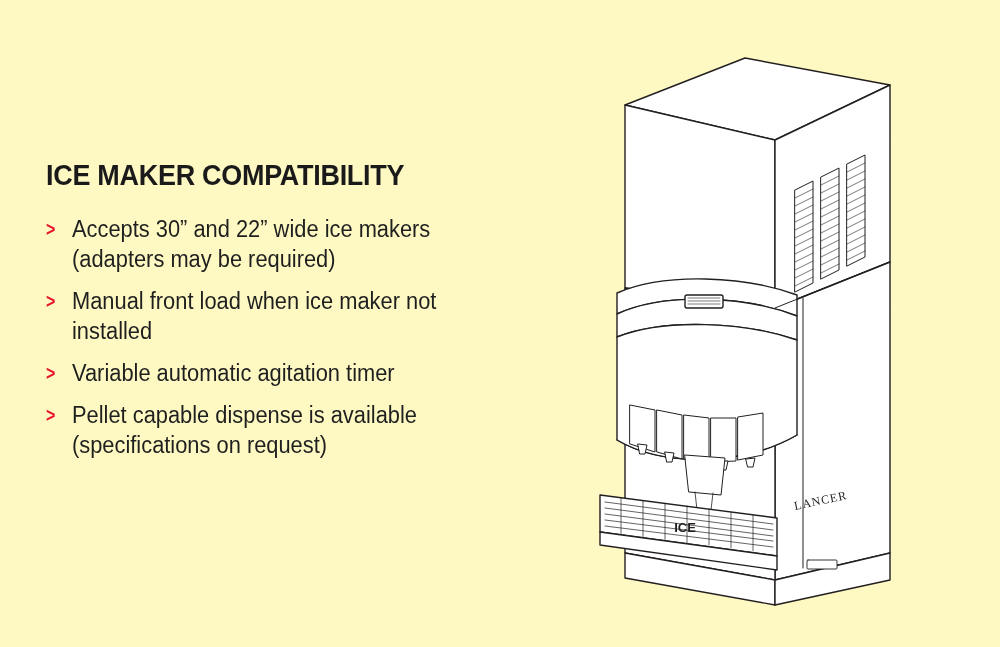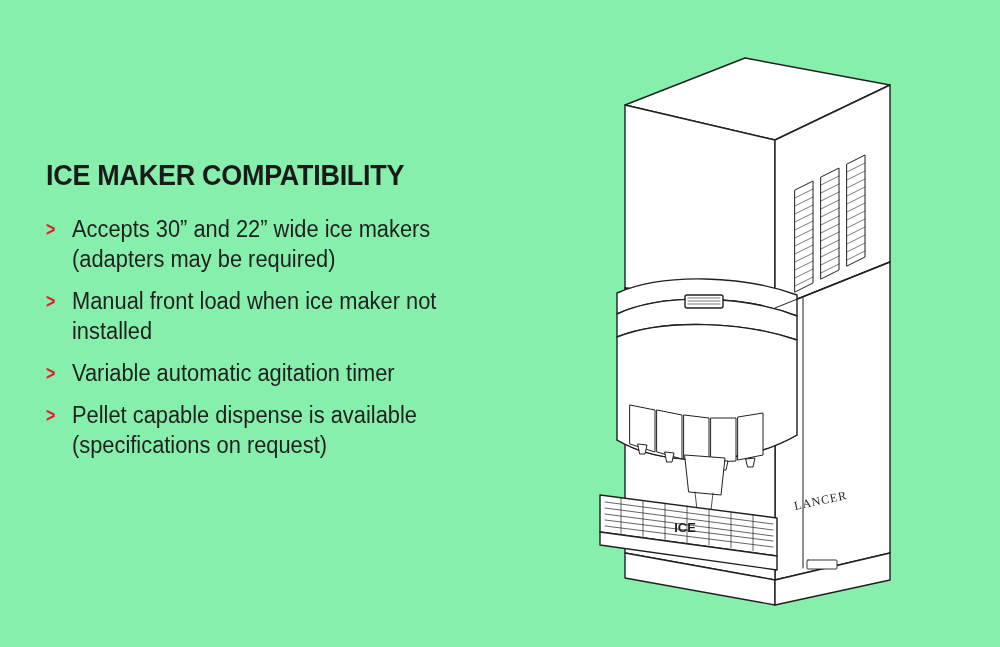--- a/index.html
+++ b/index.html
@@ -4,21 +4,21 @@
 <style>
   html, body {
     margin: 0;
     padding: 0;
     background: #ffffff;
   }
   .page {
     position: relative;
     width: 1000px;
     height: 647px;
-    background: #86efac;
+    background: #fef9c3;
     overflow: hidden;
     font-family: "Liberation Sans", sans-serif;
   }
 
   
   .text-col {
     position: absolute;
     left: 46px;
     top: 160px;
     width: 520px;

